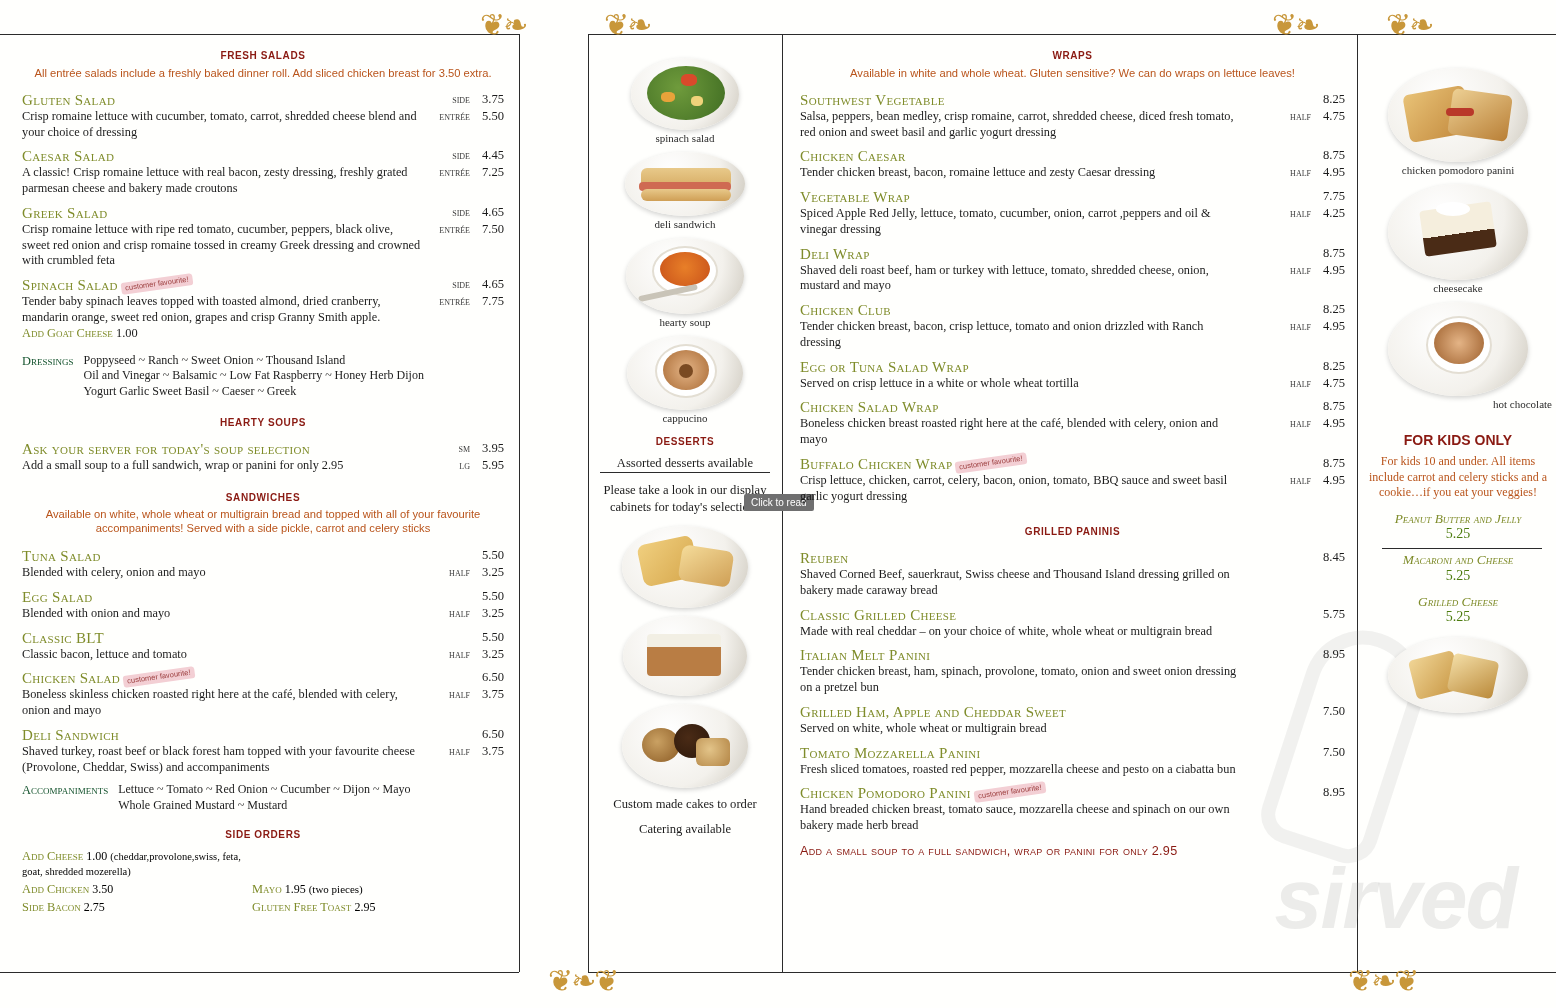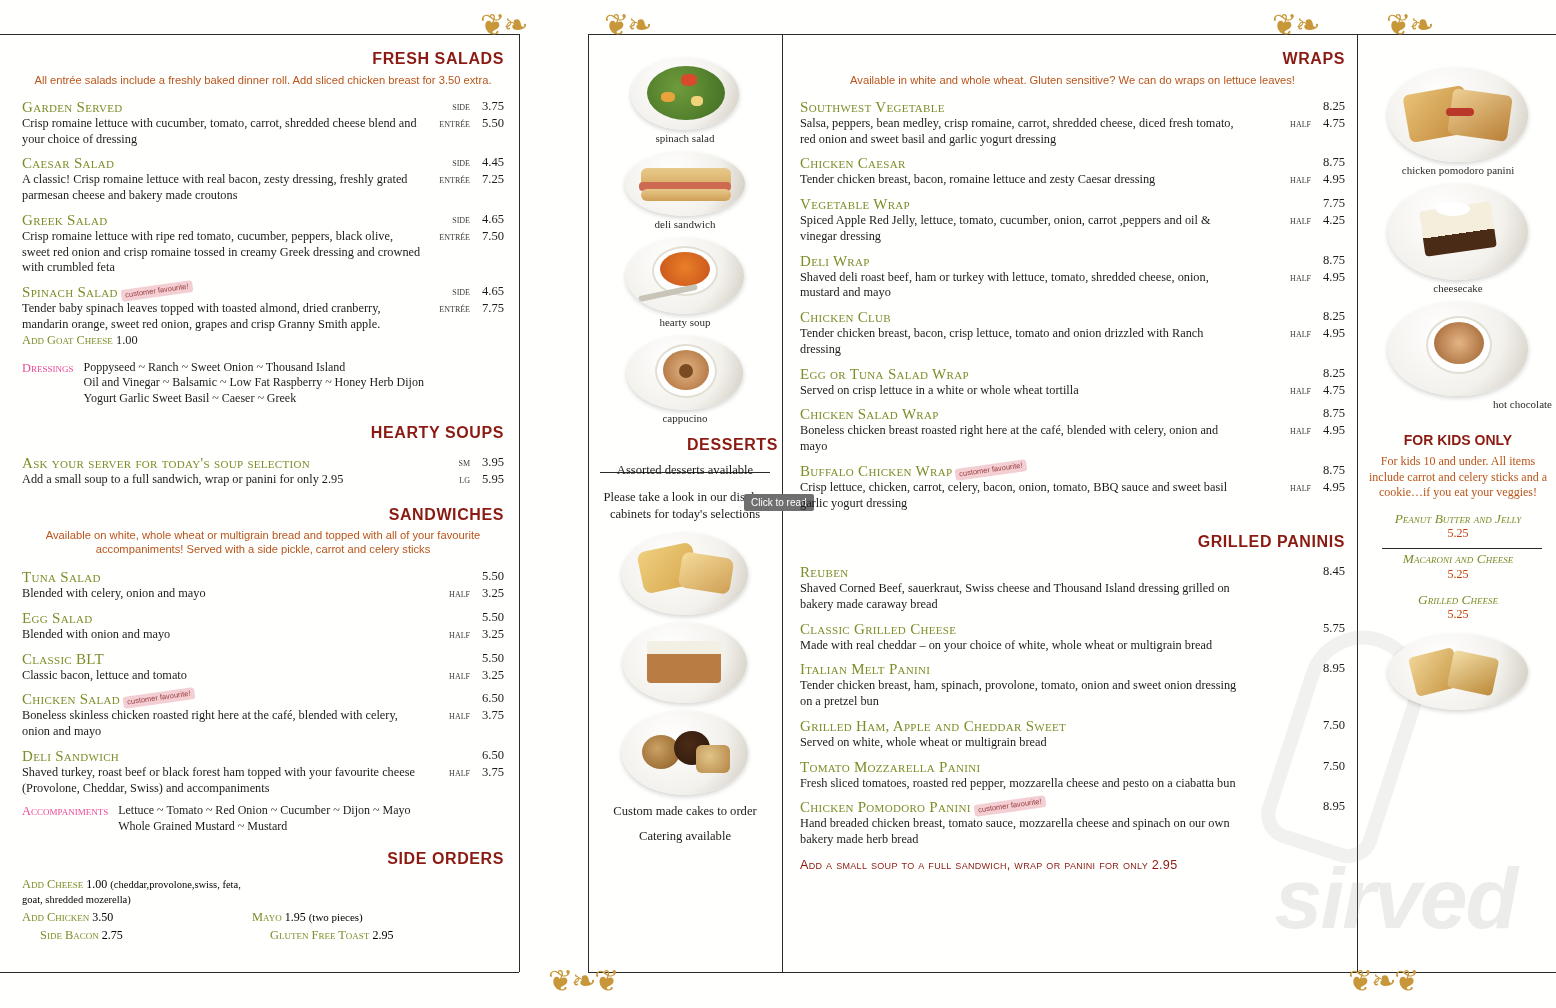--- a/index.html
+++ b/index.html
@@ -35,22 +35,22 @@
     user-select: none;
   }
   
   .col { position: absolute; }
 
   
   .section-title {
     font-family: "Liberation Sans", sans-serif;
     font-weight: bold;
     color: #8a1a12;
-    text-align: right;
-    font-size: 16px;
+    text-align: center;
+    font-size: 10px;
     letter-spacing: .6px;
   }
   .section-sub {
     text-align: center;
     color: #b9541b;
     font-size: 11.2px;
     font-family: "Liberation Sans", sans-serif;
     line-height: 1.25;
   }
   .item { position: relative; margin-bottom: 7px; }
@@ -92,21 +92,21 @@
   .addon b { color: #1c1c1c; font-variant: normal; font-weight: normal; }
   .note-row {
     display: flex;
     gap: 10px;
     font-size: 12px;
     color: #1c1c1c;
     line-height: 1.3;
     margin-top: 6px;
   }
   .note-label {
-    color: #ec4899;
+    color: #14532d;
     font-variant: small-caps;
     font-size: 12.4px;
     white-space: nowrap;
     flex: 0 0 auto;
   }
   .badge {
     display: inline-block;
     background: #f3cfd4;
     color: #9a3b3b;
     font-family: "Liberation Sans", sans-serif;
@@ -158,21 +158,21 @@
     font-family: "Liberation Serif", serif;
   }
   .kids-item { text-align: center; margin-top: 10px; }
   .kids-name {
     color: #7f8c2a;
     font-variant: small-caps;
     font-size: 13.4px;
     line-height: 1.15;
     font-style: italic;
   }
-  .kids-price { color: #c2410c; font-size: 12px; }
+  .kids-price { color: #4d7c0f; font-size: 14px; }
   
   .watermark {
     position: absolute;
     right: 40px;
     bottom: 60px;
     font-family: "Liberation Sans", sans-serif;
     font-size: 86px;
     color: rgba(150,150,150,.18);
     font-style: italic;
     font-weight: bold;
@@ -240,21 +240,21 @@
   <div class="watermark">sirved</div>
 
   <div class="col" style="left:22px; top:50px; width:482px;">
 
     <div class="section-title">FRESH SALADS</div>
     <div class="section-sub" style="margin-top:5px;">All entrée salads include a freshly baked dinner roll.  Add sliced chicken breast for 3.50 extra.</div>
 
     <div style="margin-top:11px;">
 
       <div class="item">
-        <div class="item-name">Garden Served</div>
+        <div class="item-name">Gluten Salad</div>
         <div class="item-desc">Crisp romaine lettuce with cucumber, tomato, carrot, shredded cheese blend and your choice of dressing</div>
         <div class="price-block">
           <div><span class="price-lab">side</span><span class="price-num">3.75</span></div>
           <div><span class="price-lab">entrée</span><span class="price-num">5.50</span></div>
         </div>
       </div>
 
       <div class="item">
         <div class="item-name">Caesar Salad</div>
         <div class="item-desc">A classic! Crisp romaine lettuce with real bacon, zesty dressing, freshly grated parmesan cheese and bakery made croutons</div>
@@ -366,21 +366,21 @@
         <div style="width:230px;">
           <span class="addon">Add Chicken</span>
           <b style="font-weight:normal;">3.50</b>
         </div>
         <div>
           <span class="addon">Mayo</span>
           <b style="font-weight:normal;">1.95</b>
           <span style="font-size:11px;">(two pieces)</span>
         </div>
       </div>
-      <div style="display:flex;margin-left:18px;">
+      <div style="display:flex;">
         <div style="width:230px;">
           <span class="addon">Side Bacon</span>
           <b style="font-weight:normal;">2.75</b>
         </div>
         <div>
           <span class="addon">Gluten Free Toast</span>
           <b style="font-weight:normal;font-family:Liberation Serif, serif;">2.95</b>
         </div>
       </div>
     </div>

